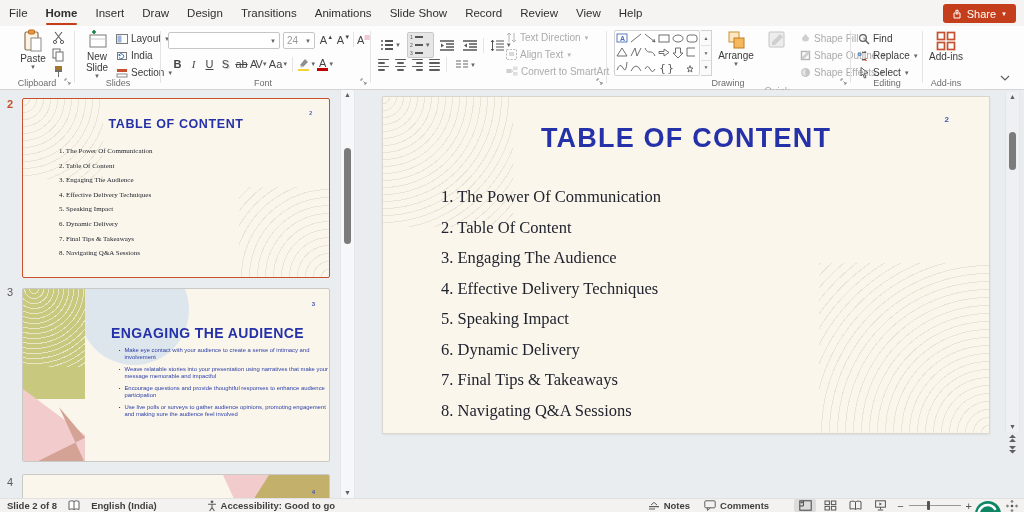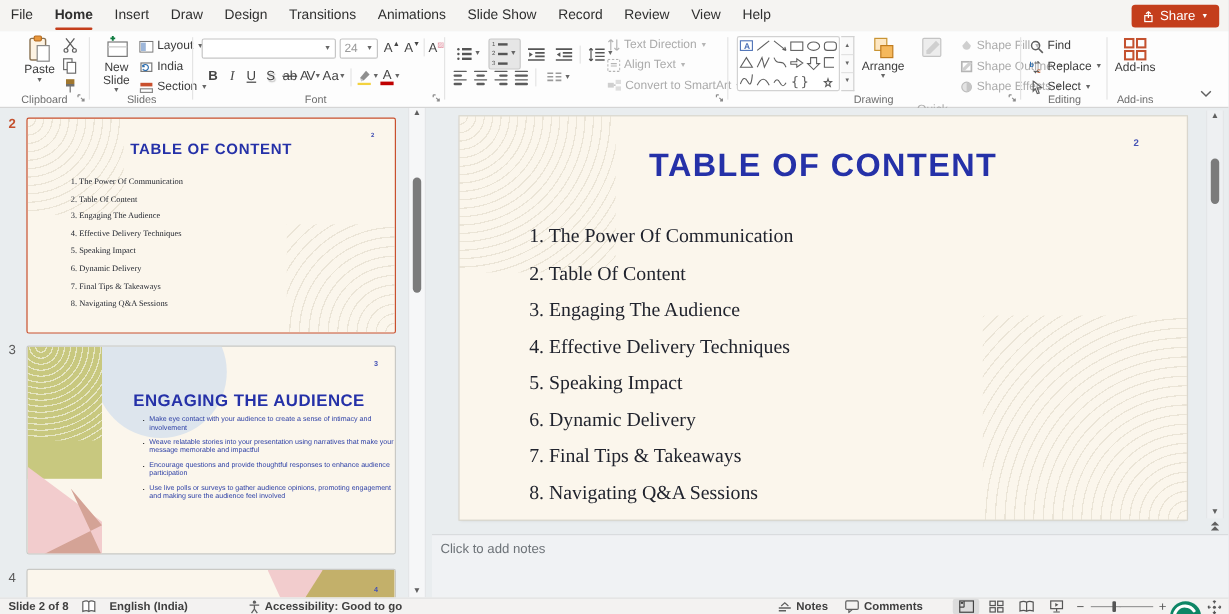--- a/index.html
+++ b/index.html
@@ -589,23 +589,20 @@
       <svg width="9" height="9" viewBox="0 0 9 9" style="margin:0 auto;">
           <path d="M1 4 L4.5 0.5 L8 4 z M1 8 L4.5 4.5 L8 8 z" fill="#5f5f5f"></path>
         </svg>
     </div>
     <div style="position:absolute;left:1005px;top:355px;width:15px;">
       <svg width="9" height="9" viewBox="0 0 9 9" style="margin:0 auto;">
           <path d="M1 1 L4.5 4.5 L8 1 z M1 5 L4.5 8.5 L8 5 z" fill="#5f5f5f"></path>
         </svg>
     </div>
 
-    <div id="notes">
-      <span>Click to add notes</span>
-    </div>
   </div>
 
   <div id="statusbar">
     <span class="item">Slide 2 of 8</span>
     <span class="item" style="padding:0 4px;">
       <svg width="12" height="11" viewBox="0 0 12 11">
           <path d="M1 1.5 C3 .6 5 .6 6 1.6 C7 .6 9 .6 11 1.5 V9.5 C9 8.7 7 8.7 6 9.6 C5 8.7 3 8.7 1 9.5 z" fill="#fff" stroke="#5f5f5f"></path>
           <path d="M6 1.6 V9.6" stroke="#5f5f5f"></path>
         </svg>
     </span>

